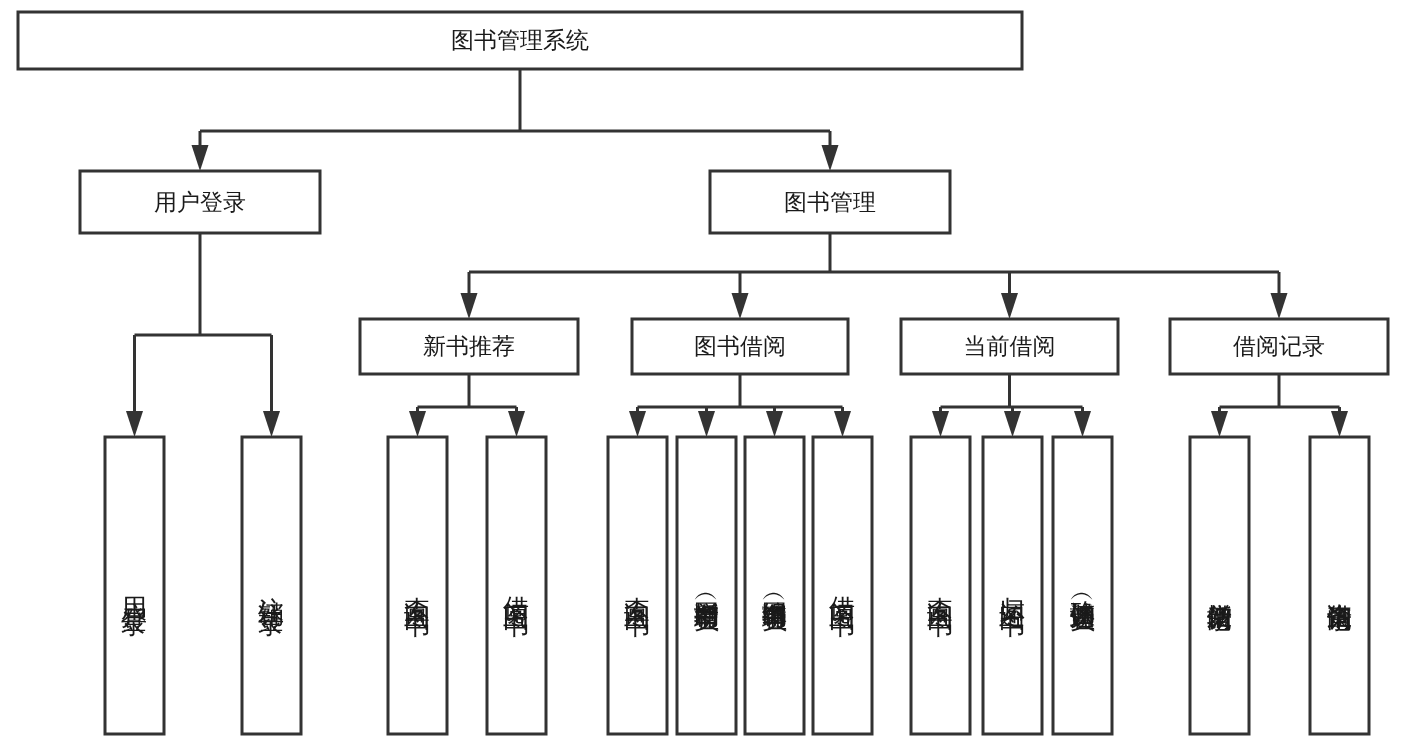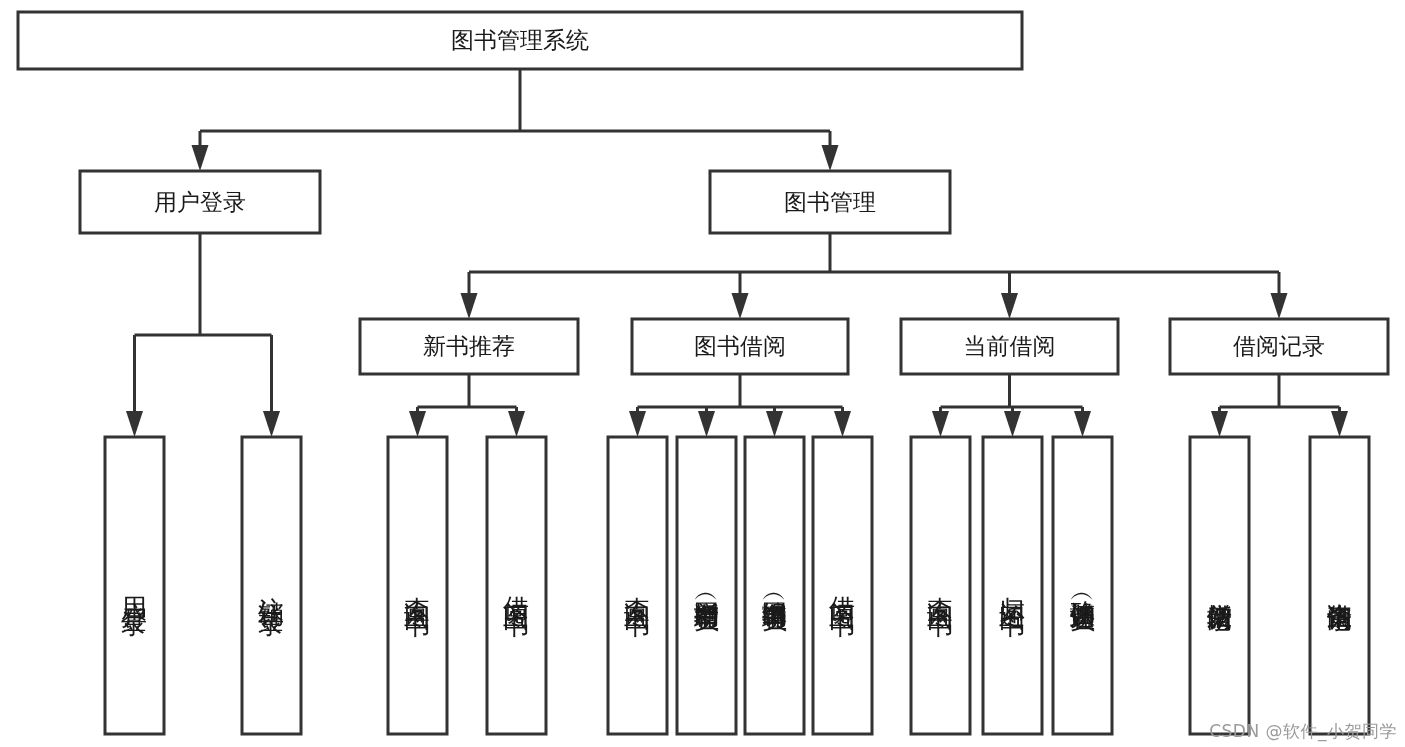--- a/index.html
+++ b/index.html
@@ -217,14 +217,13 @@
       <div class="leaf-label-holder" style="left: 1053px; top: 437px; width: 59px; height: 297px;">
         <span class="leaf-label tight">确认归还（管理员）</span>
       </div>
       <div class="leaf-label-holder" style="left: 1190px; top: 437px; width: 59px; height: 297px;">
         <span class="leaf-label tight">新增借阅记录</span>
       </div>
       <div class="leaf-label-holder" style="left: 1310px; top: 437px; width: 59px; height: 297px;">
         <span class="leaf-label tight">查询借阅记录</span>
       </div>
     </div>
-  <div class="watermark">CSDN @软件_小贺同学</div>
 </div>
 
 </body></html>

